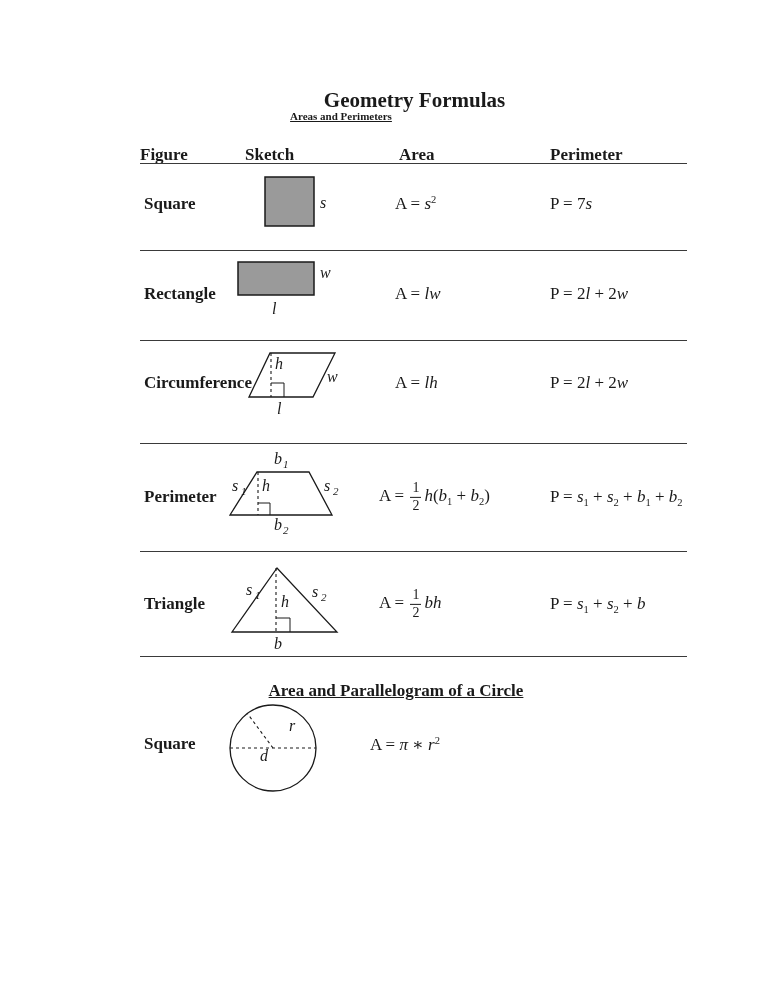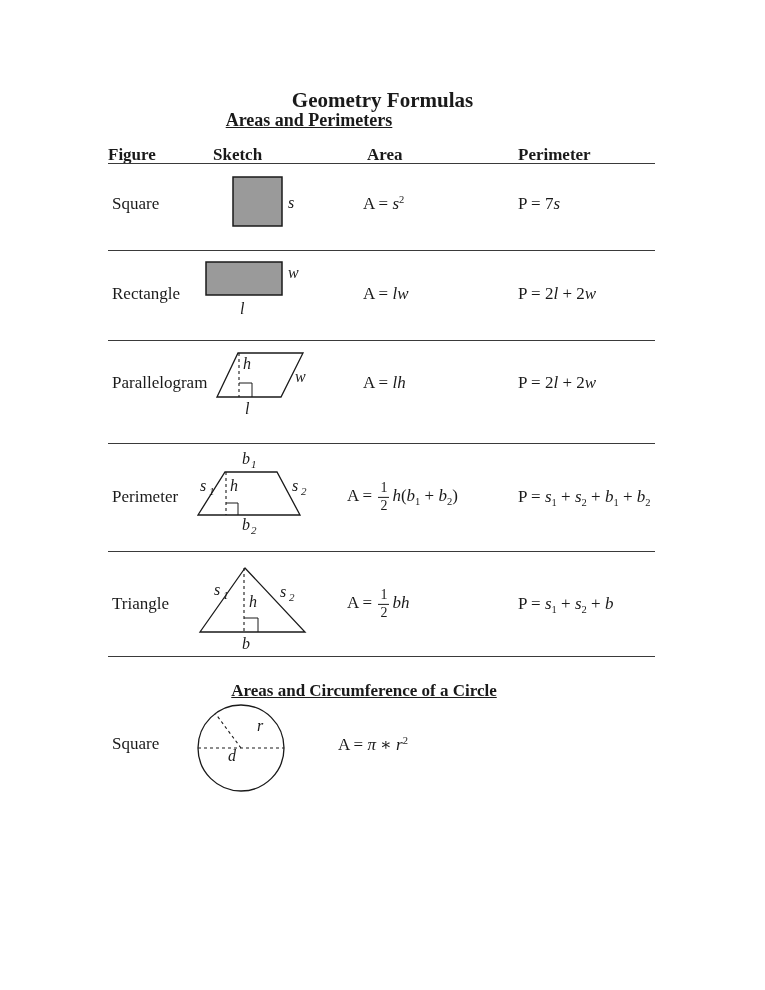--- a/index.html
+++ b/index.html
@@ -1,41 +1,41 @@
 <!DOCTYPE html>
 <html style="--fill_gray: #9a9a9a; --rule: #3a3a3a; --text: #1a1a1a;"><head>
 <meta charset="utf-8">
 <style>
   html,body{margin:0;padding:0;}
   body{
     width:765px;height:990px;background:#ffffff;position:relative;overflow:hidden;
     font-family:"Liberation Serif","DejaVu Serif",serif;color:#1a1a1a;
   }
-  .page{position:absolute;inset:0;}
+  .page{position:absolute;inset:0;margin-left:32px;}
 
   
   .title{position:absolute;left:0;top:88px;width:765px;text-align:center;
          font-size:21px;font-weight:bold;}
   .subtitle{position:absolute;left:0;top:110px;width:618px;text-align:center;
-         font-size:18px;font-weight:bold;text-decoration:underline;}
+         font-size:11px;font-weight:bold;text-decoration:underline;}
   .section-title{position:absolute;left:0;top:681px;width:728px;text-align:center;
          font-size:17px;font-weight:bold;text-decoration:underline;}
 
   
   .hdr{position:absolute;top:145px;font-size:17px;font-weight:bold;white-space:nowrap;}
   .hdr.c1{left:108px;} .hdr.c2{left:213px;} .hdr.c3{left:367px;} .hdr.c4{left:518px;}
 
   
   .rule{position:absolute;left:108px;width:547px;height:0;
         border-top:1px solid var(--rule,#3a3a3a);}
 
   
   .row{position:absolute;left:0;width:765px;}
   .cell{position:absolute;transform:translateY(-50%);white-space:nowrap;font-size:17px;}
-  .figure-label{left:112px;}
+  .figure-label{left:112px;font-weight:bold;}
   .formula i{font-style:italic;}
   .formula sup{font-size:0.62em;vertical-align:0.55em;line-height:0;}
   .formula sub{font-size:0.62em;vertical-align:-0.35em;line-height:0;}
   .frac{display:inline-block;text-align:center;vertical-align:middle;
         font-size:0.82em;line-height:1.05;margin:0 3px 0 2px;}
   .frac .num{display:block;border-bottom:1px solid #1a1a1a;padding:0 2px 1px;}
   .frac .den{display:block;padding-top:1px;}
 
   
   svg.sk{position:absolute;overflow:visible;}
@@ -74,38 +74,38 @@
     <span class="cell formula" style="left:518px;top:41px"><span>P = 7</span><i>s</i></span>
   </div>
 
   <div class="row" style="top:250px;height:90px">
     <span class="cell figure-label" style="top:44px">Rectangle</span>
     <span class="cell formula" style="left:363px;top:44px"><span>A = </span><i>lw</i></span>
     <span class="cell formula" style="left:518px;top:44px"><span>P = 2</span><i>l</i><span> + 2</span><i>w</i></span>
   </div>
 
   <div class="row" style="top:340px;height:103px">
-    <span class="cell figure-label" style="top:43px">Parallelogram</span>
+    <span class="cell figure-label" style="top:43px">Circumference</span>
     <span class="cell formula" style="left:363px;top:43px"><span>A = </span><i>lh</i></span>
     <span class="cell formula" style="left:518px;top:43px"><span>P = 2</span><i>l</i><span> + 2</span><i>w</i></span>
   </div>
 
   <div class="row" style="top:443px;height:108px">
     <span class="cell figure-label" style="top:54px">Perimeter</span>
     <span class="cell formula" style="left:347px;top:54px"><span>A = </span><span class="frac"><span class="num">1</span><span class="den">2</span></span><i>h</i><span>(</span><i>b</i><sub>1</sub><span> + </span><i>b</i><sub>2</sub><span>)</span></span>
     <span class="cell formula" style="left:518px;top:54px"><span>P = </span><i>s</i><sub>1</sub><span> + </span><i>s</i><sub>2</sub><span> + </span><i>b</i><sub>1</sub><span> + </span><i>b</i><sub>2</sub></span>
   </div>
 
   <div class="row" style="top:551px;height:105px">
     <span class="cell figure-label" style="top:53px">Triangle</span>
     <span class="cell formula" style="left:347px;top:53px"><span>A = </span><span class="frac"><span class="num">1</span><span class="den">2</span></span><i>bh</i></span>
     <span class="cell formula" style="left:518px;top:53px"><span>P = </span><i>s</i><sub>1</sub><span> + </span><i>s</i><sub>2</sub><span> + </span><i>b</i></span>
   </div>
 
-  <div class="section-title">Areas and Circumference of a Circle</div>
+  <div class="section-title">Area and Parallelogram of a Circle</div>
 
   <div class="row" style="top:700px;height:92px">
     <span class="cell figure-label" style="top:44px">Square</span>
     <span class="cell formula" style="left:338px;top:44px"><span>A = </span><i>π</i><span> ∗ </span><i>r</i><sup>2</sup></span>
   </div>
 
   <svg class="sk" style="left:225px;top:170px" width="80" height="66" viewBox="225 170 80 66">
     <rect class="fillshape" x="233" y="177" width="49" height="49"></rect>
     <text class="slabel" x="288" y="208">s</text>
   </svg>

